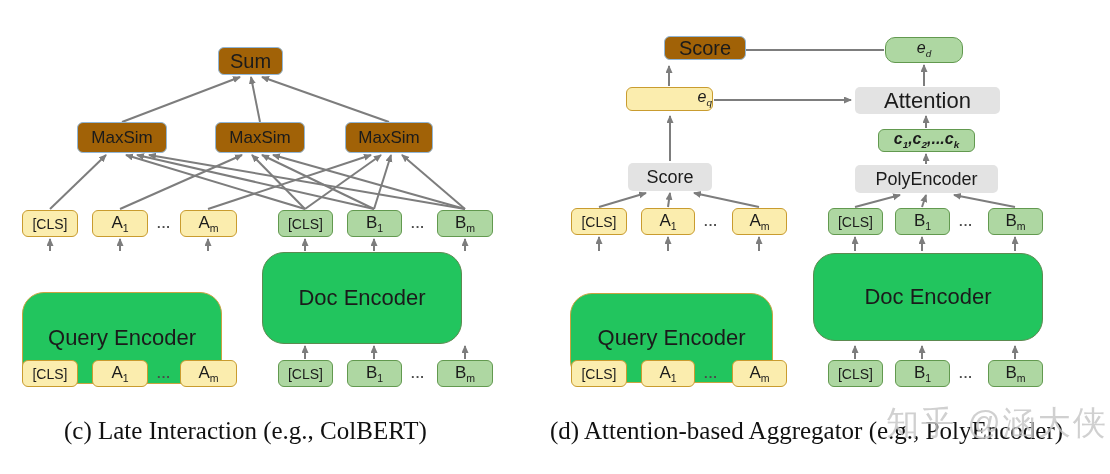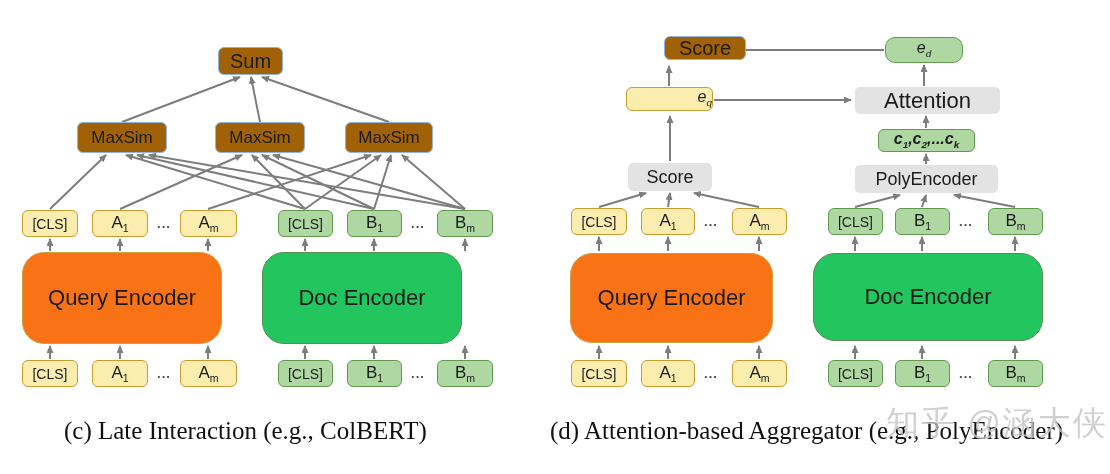--- a/index.html
+++ b/index.html
@@ -10,21 +10,21 @@
   #edges{position:absolute;left:0;top:0;z-index:0;}
   .node{
     position:absolute;z-index:1;box-sizing:border-box;
     display:flex;align-items:center;justify-content:center;
     border-radius:6px;color:#1b1b1b;white-space:nowrap;
   }
   .node .lab{line-height:1;}
   .node sub{font-size:0.62em;line-height:1;}
   .s-blue       {background:#a16207;border:1.5px solid #90b5d6;}
   .s-yellow     {background:#fbedae;border:1.5px solid #c99c2f;}
-  .s-yellowLight{background:#f97316;border:1.5px solid #c9a340;}
+  .s-yellowLight{background:#22c55e;border:1.5px solid #c9a340;margin-top:40px;}
   .s-green      {background:#aed7a2;border:1.5px solid #62994f;}
   .s-greenLight {background:#22c55e;border:1.5px solid #5c8a50;align-items:center;}
   .s-gray       {background:#e3e3e3;border:none;border-radius:5px;}
   .s-dots       {background:none;border:none;color:#4a4a4a;font-weight:bold;letter-spacing:1px;}
   .caption{
     position:absolute;z-index:1;font-family:"Liberation Serif", serif;
     font-size:25px;color:#111111;white-space:nowrap;
   }
   #caption-c{left:64px;top:417px;}
   #caption-d{left:550px;top:417px;}

